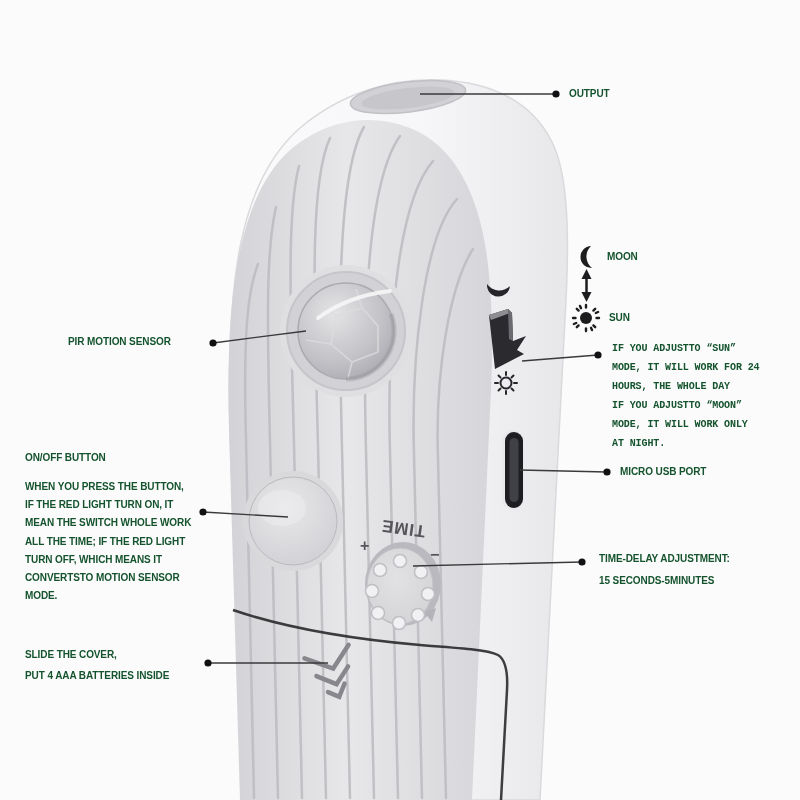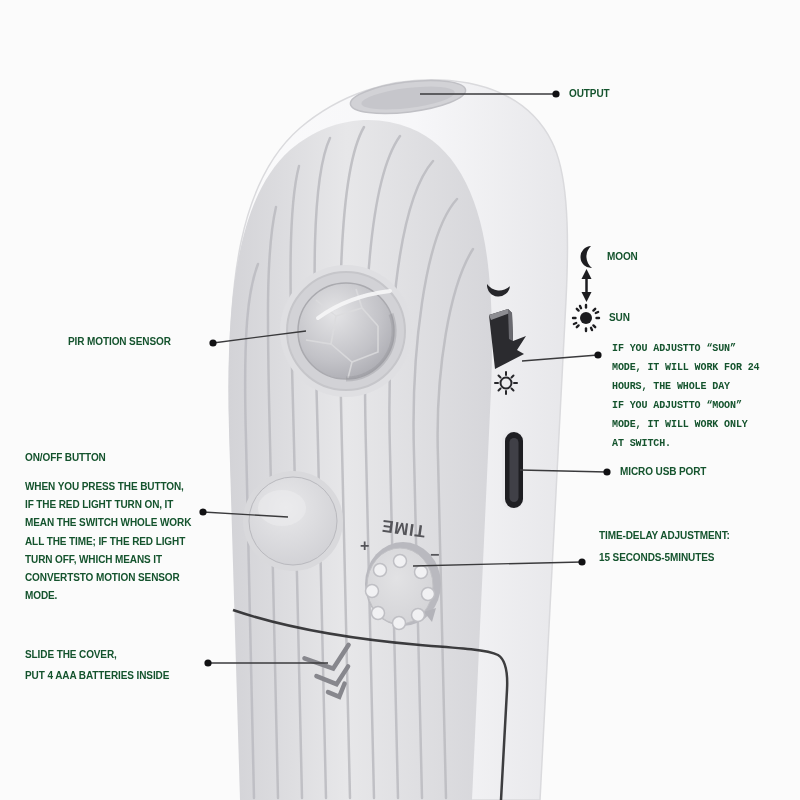--- a/index.html
+++ b/index.html
@@ -211,26 +211,26 @@
 
   <div class="lbl" style="left:607px;top:249px;">MOON</div>
   <div class="lbl" style="left:609px;top:310px;">SUN</div>
 
   <div class="lbl para para-r" style="left:612px;top:341px;">
     <div class="line">IF YOU ADJUSTTO “SUN”</div>
     <div class="line">MODE, IT WILL WORK FOR 24</div>
     <div class="line">HOURS, THE WHOLE DAY</div>
     <div class="line">IF YOU ADJUSTTO “MOON”</div>
     <div class="line">MODE, IT WILL WORK ONLY</div>
-    <div class="line">AT SWITCH.</div>
+    <div class="line">AT NIGHT.</div>
   </div>
 
   <div class="lbl" style="left:620px;top:464px;">MICRO USB PORT</div>
 
-  <div class="lbl para para-td" style="left:599px;top:528px;">
+  <div class="lbl para para-td" style="left:599px;top:551px;">
     <div class="line">TIME-DELAY ADJUSTMENT:</div>
     <div class="line">15 SECONDS-5MINUTES</div>
   </div>
 
   <div class="lbl" style="left:68px;top:334px;">PIR MOTION SENSOR</div>
 
   <div class="lbl" style="left:25px;top:450px;">ON/OFF BUTTON</div>
 
   <div class="lbl para para-l" style="left:25px;top:479px;">
     <div class="line">WHEN YOU PRESS THE BUTTON,</div>

